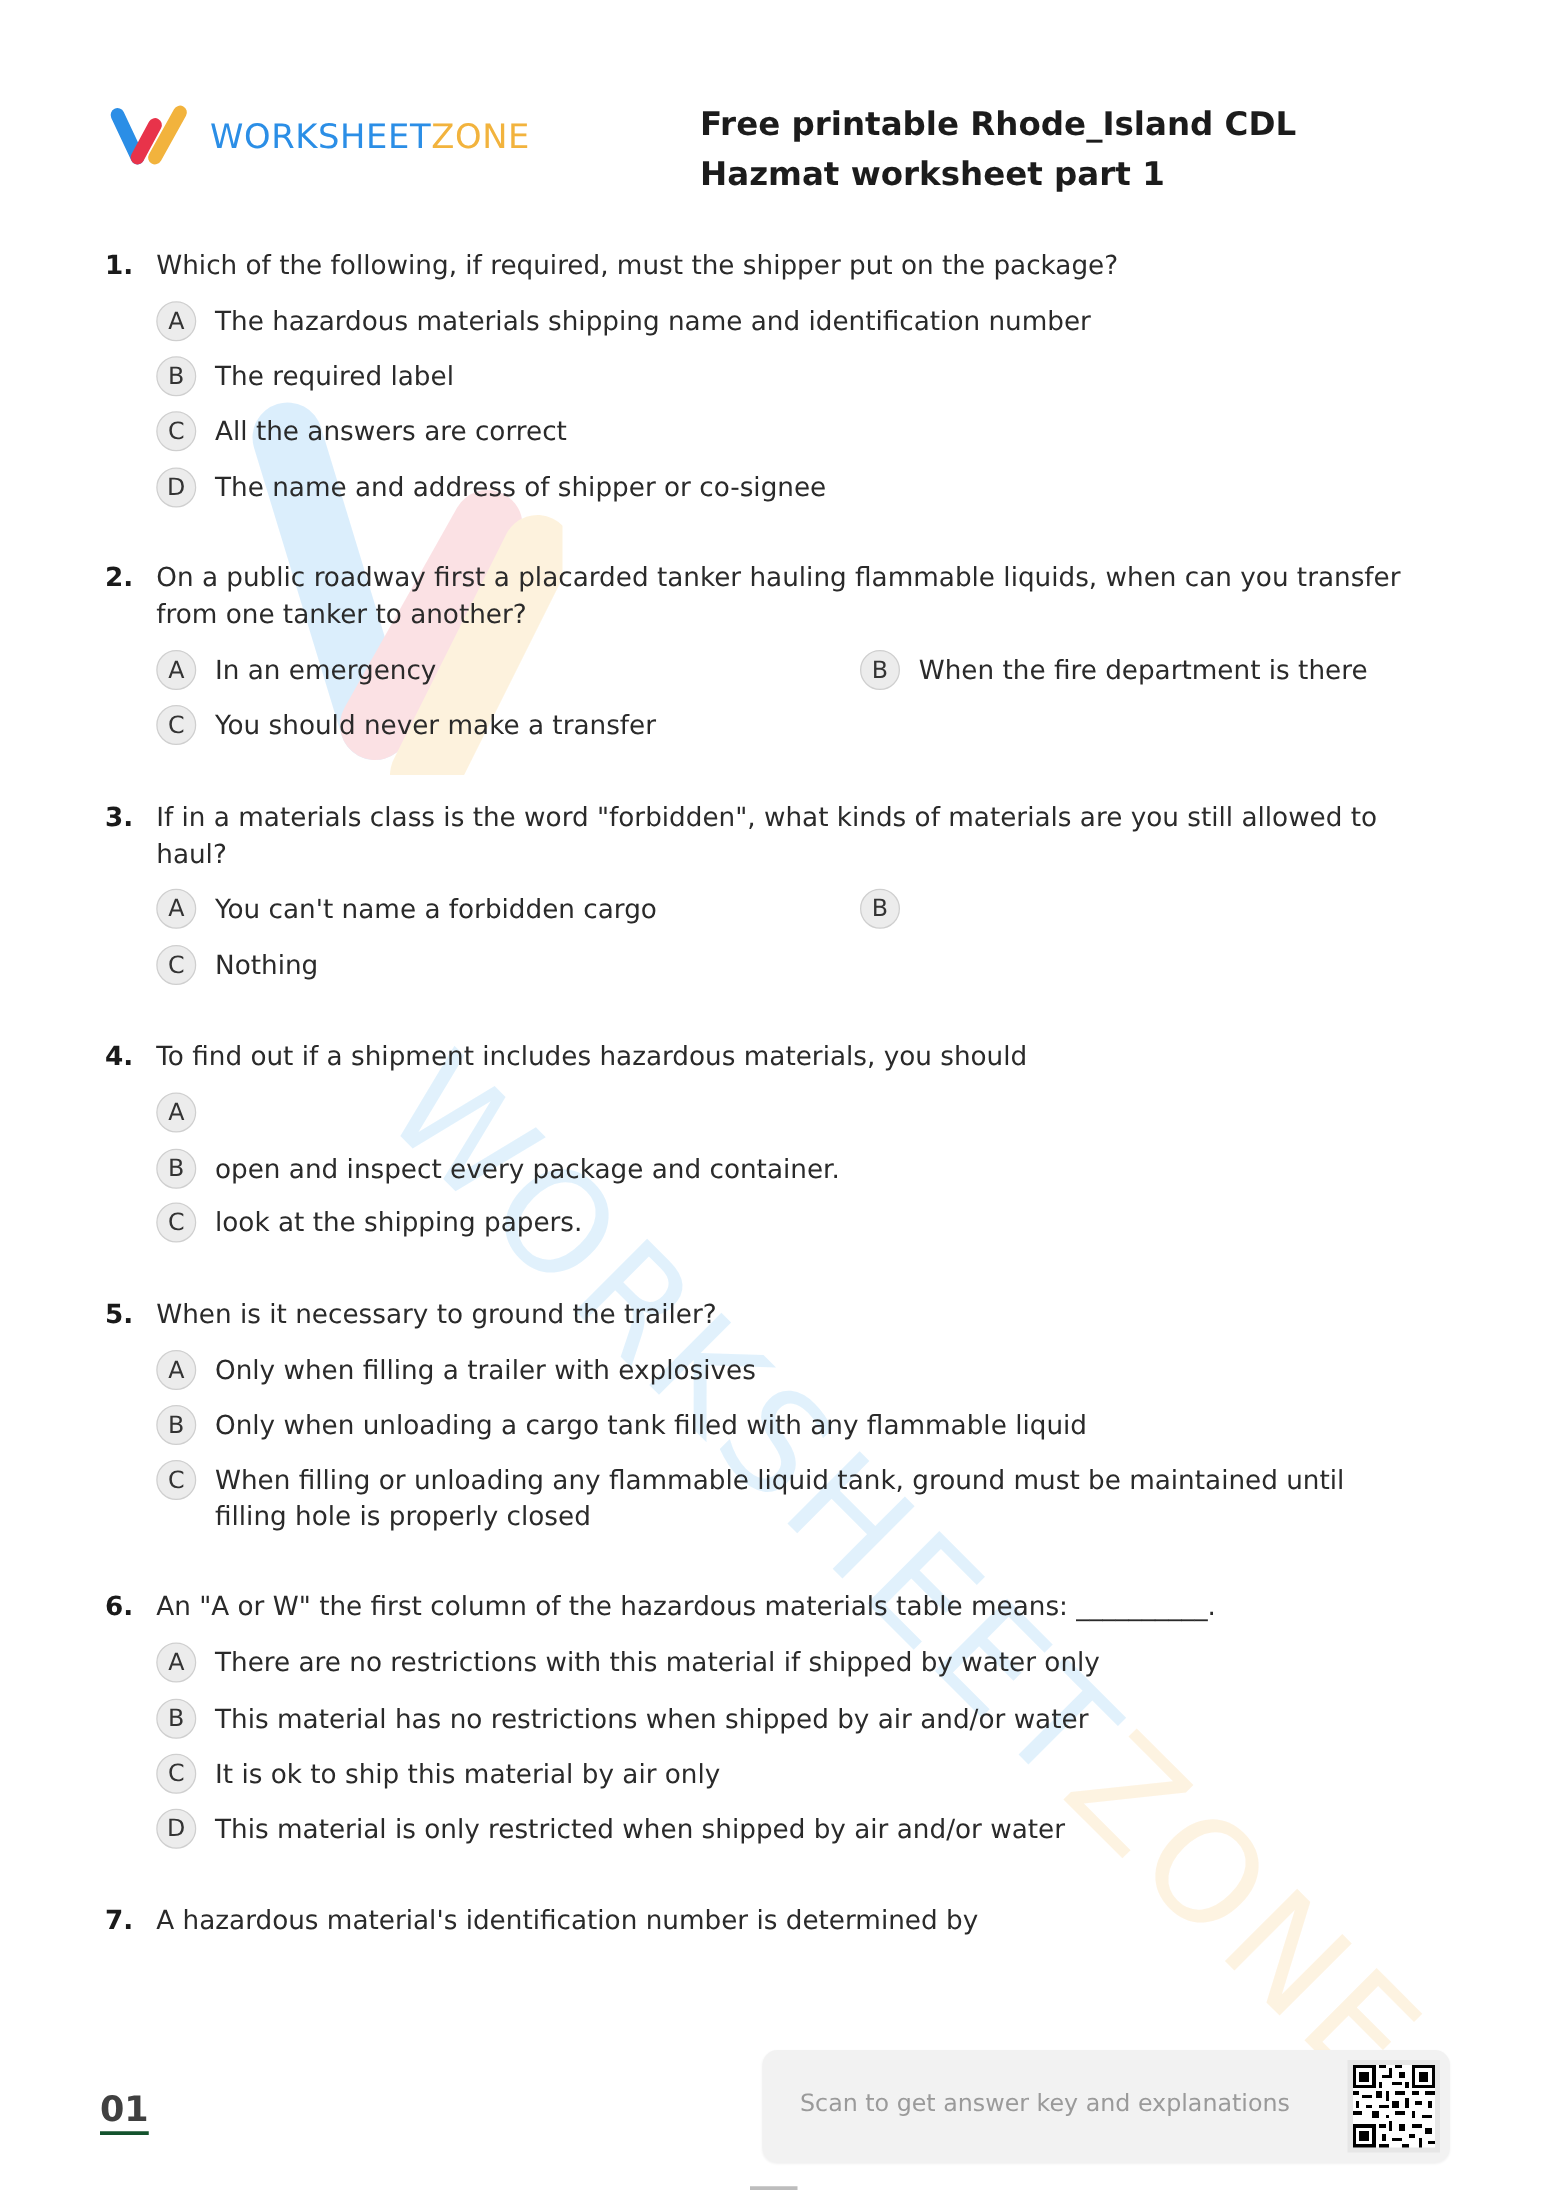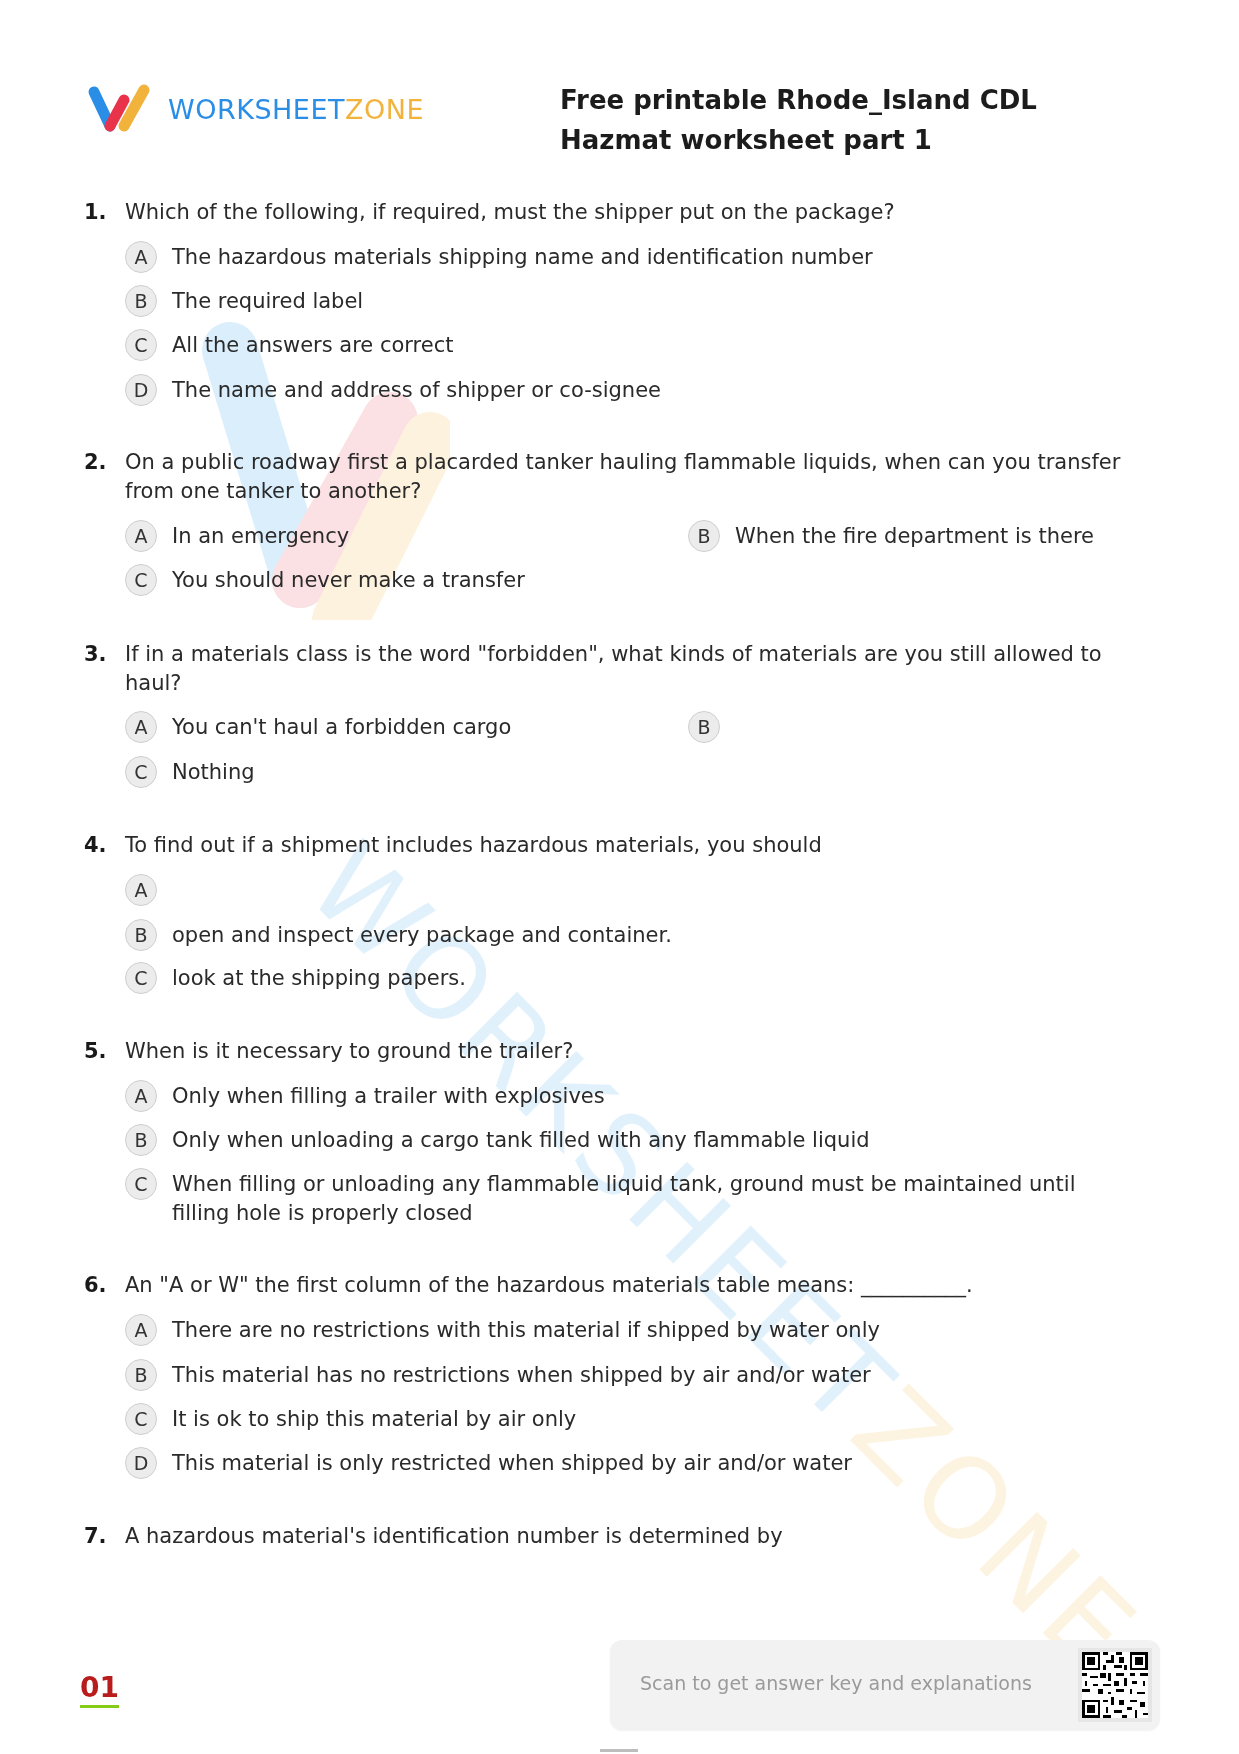--- a/index.html
+++ b/index.html
@@ -32,21 +32,21 @@
   .q-text { flex: 1; }
   .opt { position: absolute; display: flex; align-items: flex-start; font-family: "DejaVu Sans", sans-serif;
          font-size: 21px; line-height: 29px; color: #2a2a2a; }
   .bubble { width: 32px; height: 32px; border-radius: 50%; background: #ececec; border: 1px solid #cfcfcf;
             box-sizing: border-box; display: flex; align-items: center; justify-content: center;
             font-size: 19px; color: #333; flex: none; margin-right: 15px; margin-top: -2px; }
   .opt-text { white-space: normal; }
 
   
   .page-num { position: absolute; left: 80px; top: 1672px; font-family: "DejaVu Sans", sans-serif; font-weight: bold;
-              font-size: 28px; color: #b91c1c; border-bottom: 3px solid #84cc16; line-height: 32px; padding-bottom: 1px; }
+              font-size: 28px; color: #404040; border-bottom: 3px solid #14532d; line-height: 32px; padding-bottom: 1px; }
   .scan-box { position: absolute; left: 610px; top: 1640px; width: 550px; height: 90px; background: #f2f2f2;
               border-radius: 12px; box-shadow: 0 1px 2px rgba(0,0,0,0.06); }
   .scan-text { position: absolute; left: 30px; top: 32px; font-family: "DejaVu Sans", sans-serif; font-size: 19px; color: #9a9a9a; text-align: right; }
   .qr { position: absolute; right: 8px; top: 8px; width: 74px; height: 74px; background: #e6e6e6; padding: 4px; box-sizing: border-box; }
   .qr svg { width: 66px; height: 66px; display: block; }
   .bottom-dash { position: absolute; left: 600px; top: 1749px; width: 38px; height: 3px; background: #bdbdbd; }
 </style>
 </head>
 <body>
 
@@ -120,21 +120,21 @@
 </div>
 
 <div class="q" style="top:640px;">
   <div class="q-head">
     <span class="q-num">3.</span>
     <span class="q-text">If in a materials class is the word "forbidden", what kinds of materials are you still allowed to haul?</span>
   </div>
 </div>
 <div class="opt" style="left:125px; top:713px;">
   <span class="bubble">A</span>
-  <span class="opt-text">You can't haul a forbidden cargo</span>
+  <span class="opt-text">You can't name a forbidden cargo</span>
 </div>
 <div class="opt" style="left:688px; top:713px;">
   <span class="bubble">B</span>
 </div>
 <div class="opt" style="left:125px; top:758px;">
   <span class="bubble">C</span>
   <span class="opt-text">Nothing</span>
 </div>
 
 <div class="q" style="top:831px;">

